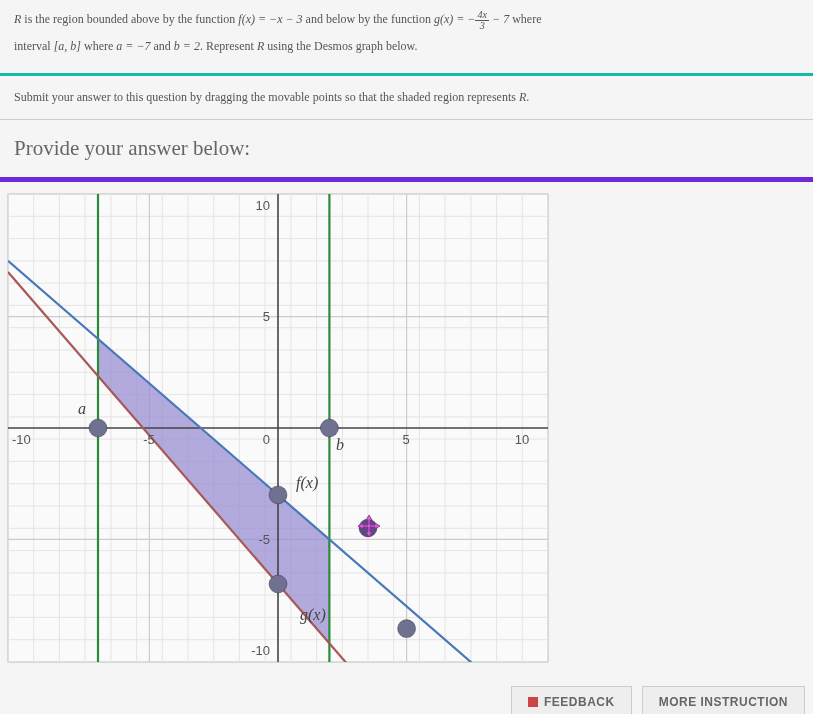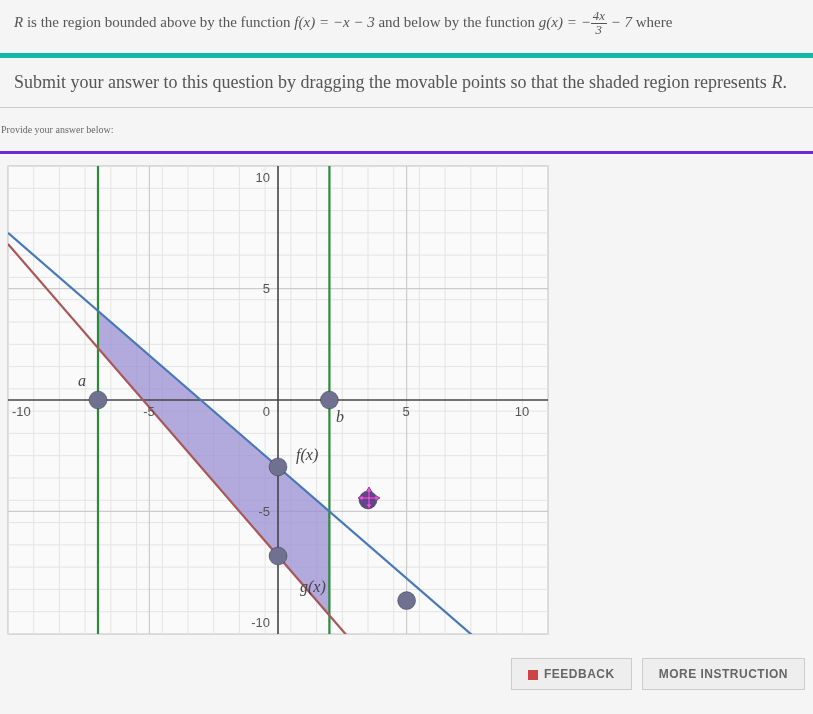--- a/index.html
+++ b/index.html
@@ -4,47 +4,47 @@
   <style>
     * { margin: 0; padding: 0; box-sizing: border-box; }
     body {
       font-family: Georgia, 'Times New Roman', serif;
       background: #f5f5f5;
       color: #444;
       width: 813px;
     }
     .problem-text {
       padding: 10px 14px;
-      font-size: 15px;
+      font-size: 12px;
       line-height: 1.6;
       color: #555;
-      border-bottom: 5px solid #14b8a6;
+      border-bottom: 3px solid #14b8a6;
     }
     .problem-text p { margin-bottom: 6px; }
     .math { font-style: italic; font-family: 'Times New Roman', serif; }
     .frac {
       display: inline-block;
       vertical-align: middle;
       text-align: center;
       font-size: 0.85em;
       line-height: 1;
     }
     .frac .num { display: block; border-bottom: 1px solid #555; padding: 0 2px; text-align: right; }
     .frac .den { display: block; padding: 0 2px; }
     .submit-text {
       padding: 14px 14px;
-      font-size: 18px;
+      font-size: 12px;
       color: #555;
       border-bottom: 1px solid #ccc;
     }
     .answer-label {
-      padding: 16px 1px;
-      font-size: 10px;
+      padding: 16px 14px;
+      font-size: 21px;
       color: #666;
-      border-bottom: 3px solid #6d28d9;
+      border-bottom: 5px solid #6d28d9;
     }
     .graph-area {
       padding: 6px 0 10px 0;
       position: relative;
     }
     svg { display: block; }
     .footer-btns {
       text-align: right;
       padding: 8px 8px 4px 8px;
     }
@@ -68,20 +68,23 @@
       margin-right: 6px;
       vertical-align: middle;
     }
   </style>
 </head>
 <body>
 
 <div class="problem-text">
   <p>
     <span class="math">R</span><span> is the region bounded above by the function </span><span class="math"><span>f(x) = </span><span>−x − 3</span></span><span> and below by the function </span><span class="math"><span>g(x) = </span>−<span class="frac"><span class="num">4x</span><span class="den">3</span></span><span> − 7</span></span><span> where</span>
+  </p>
+  <p>
+    <span>interval </span><span class="math">[a, b]</span><span> where </span><span class="math">a = −7</span><span> and </span><span class="math">b = 2</span><span>. Represent </span><span class="math">R</span><span> using the Desmos graph below.</span>
   </p>
 </div>
 
 <div class="submit-text">
   <span>Submit your answer to this question by dragging the movable points so that the shaded region represents </span><span class="math">R</span><span>.</span>
 </div>
 
 <div class="answer-label">Provide your answer below:</div>
 
 <div class="graph-area">

